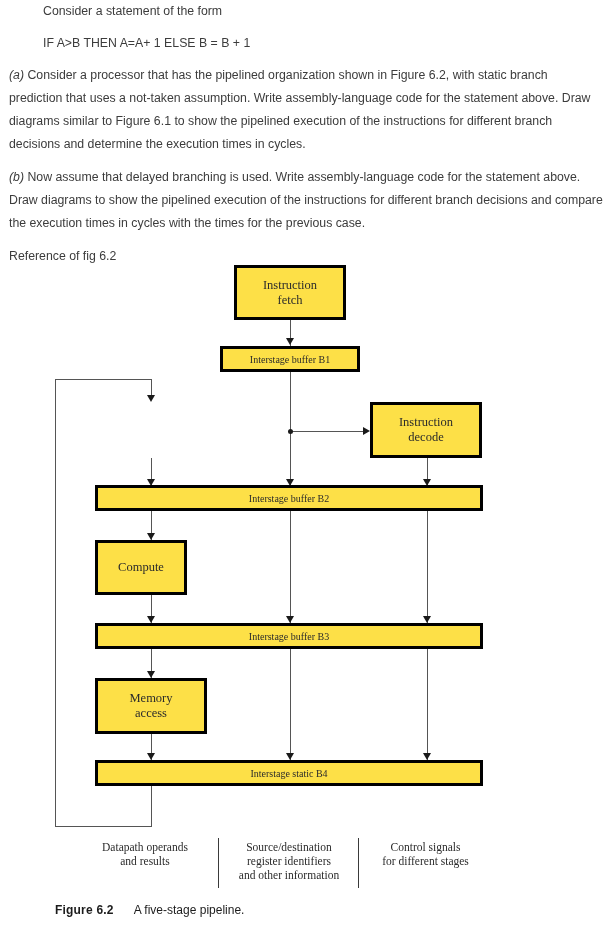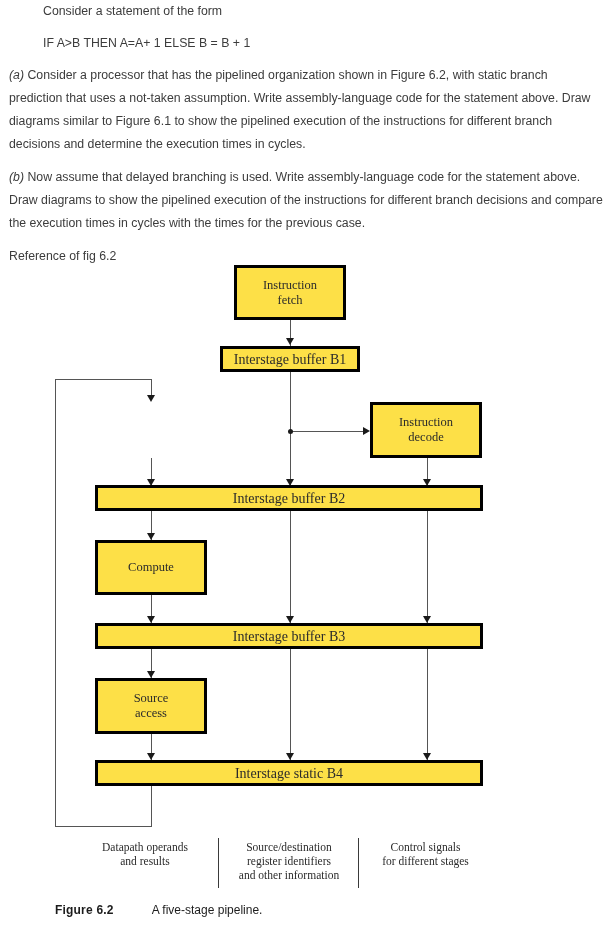--- a/index.html
+++ b/index.html
@@ -52,21 +52,21 @@
     line-height: 15px;
     color: #2b2b2b;
     display: flex;
     align-items: center;
     justify-content: center;
     text-align: center;
     z-index: 4;
   }
   .fbox.bar {
     border-width: 3px;
-    font-size: 14px;
+    font-size: 10px;
   }
 
   
   .vline {
     position: absolute;
     width: 1px;
     background: #555;
     z-index: 1;
   }
   .hline {
@@ -123,21 +123,21 @@
     font-family: "Liberation Sans", sans-serif;
     font-size: 12px;
     color: #1c1c1c;
     white-space: nowrap;
   }
   #fig-caption .cap-label {
     font-weight: bold;
     letter-spacing: 0.2px;
   }
   #fig-caption .cap-text {
-    margin-left: 38px;
+    margin-left: 20px;
   }
 </style>
 </head>
 <body>
 
 <div id="question-block">
   <p class="q-para tight">Consider a statement of the form</p>
   <p class="q-para tight">IF A&gt;B THEN A=A+ 1 ELSE B = B + 1</p>
   <p class="q-para"><span class="q-lead">(a)</span><span> Consider a processor that has the pipelined organization shown in Figure 6.2, with static branch prediction that uses a not-taken assumption. Write assembly-language code for the statement above. Draw diagrams similar to Figure 6.1 to show the pipelined execution of the instructions for different branch decisions and determine the execution times in cycles.</span></p>
   <p class="q-para"><span class="q-lead">(b)</span><span> Now assume that delayed branching is used. Write assembly-language code for the statement above. Draw diagrams to show the pipelined execution of the instructions for different branch decisions and compare the execution times in cycles with the times for the previous case.</span></p>
@@ -209,31 +209,31 @@
     <span>
       <span>Instruction</span><br>
       <span>decode</span>
     </span>
   </div>
 
   <div class="fbox bar" style="left:95px; top:235px; width:388px; height:26px;">
     <span>Interstage buffer B2</span>
   </div>
 
-  <div class="fbox" style="left:95px; top:290px; width:112px; height:55px;">
+  <div class="fbox" style="left:95px; top:290px; width:92px; height:55px;">
     <span>Compute</span>
   </div>
 
   <div class="fbox bar" style="left:95px; top:373px; width:388px; height:26px;">
     <span>Interstage buffer B3</span>
   </div>
 
   <div class="fbox" style="left:95px; top:428px; width:112px; height:56px;">
     <span>
-      <span>Source</span><br>
+      <span>Memory</span><br>
       <span>access</span>
     </span>
   </div>
 
   <div class="fbox bar" style="left:95px; top:510px; width:388px; height:26px;">
     <span>Interstage static B4</span>
   </div>
 
   <div class="legend-div" style="left:218px; top:588px; height:50px;"></div>
   <div class="legend-div" style="left:358px; top:588px; height:50px;"></div>

